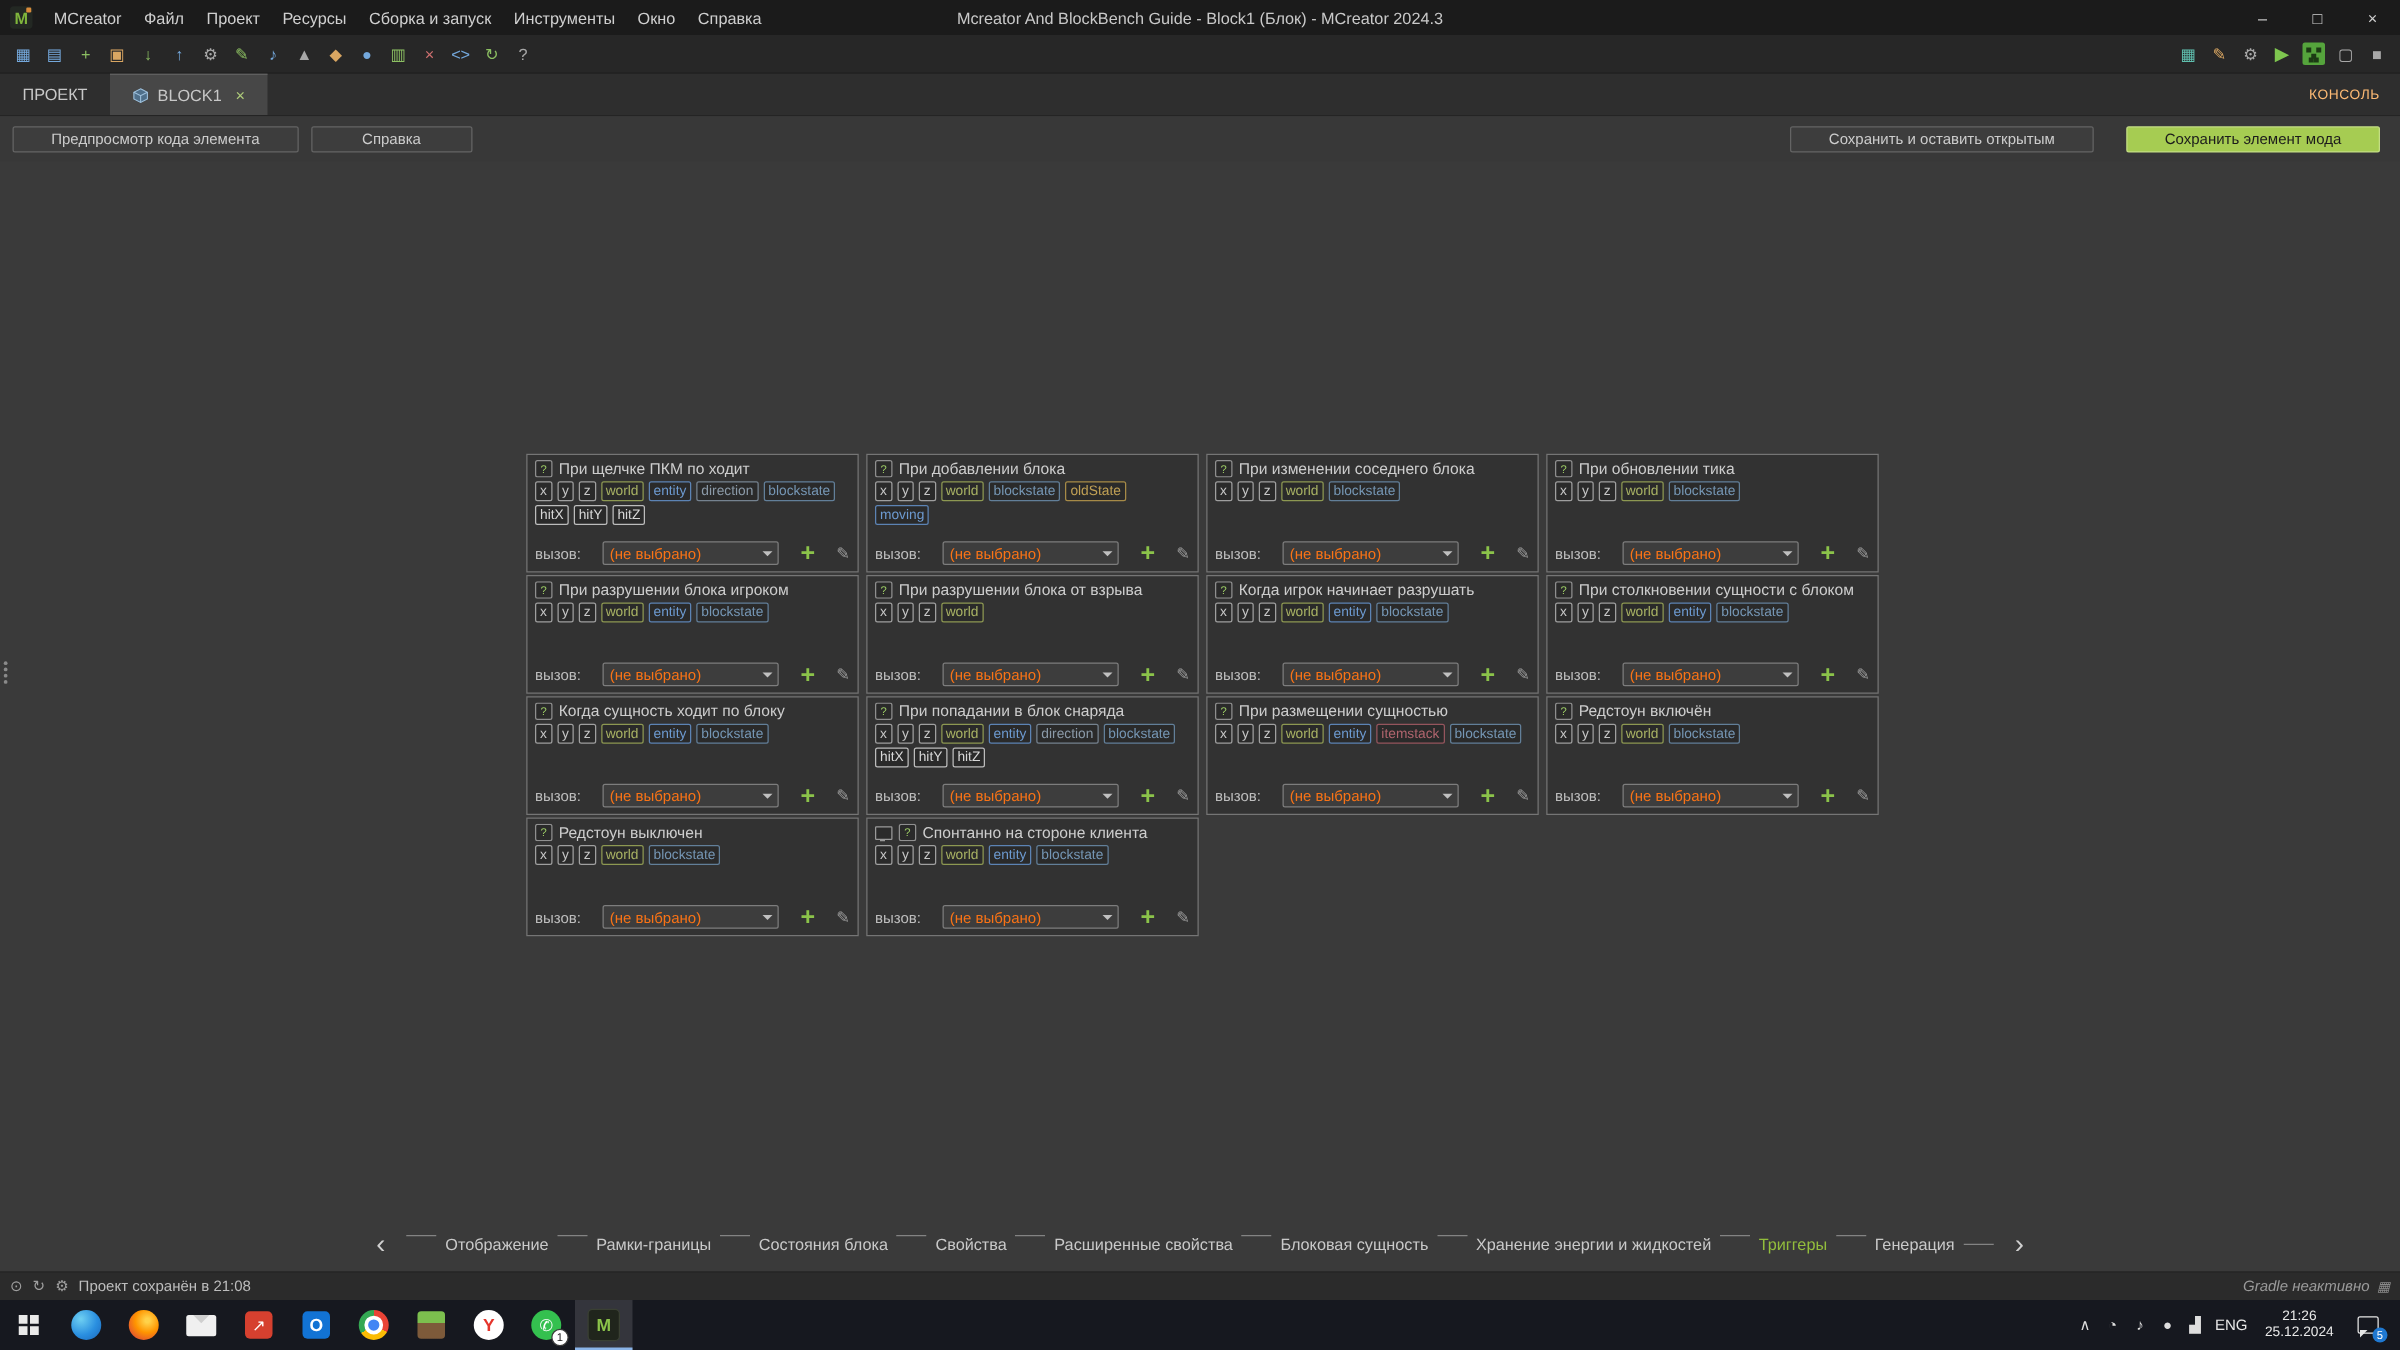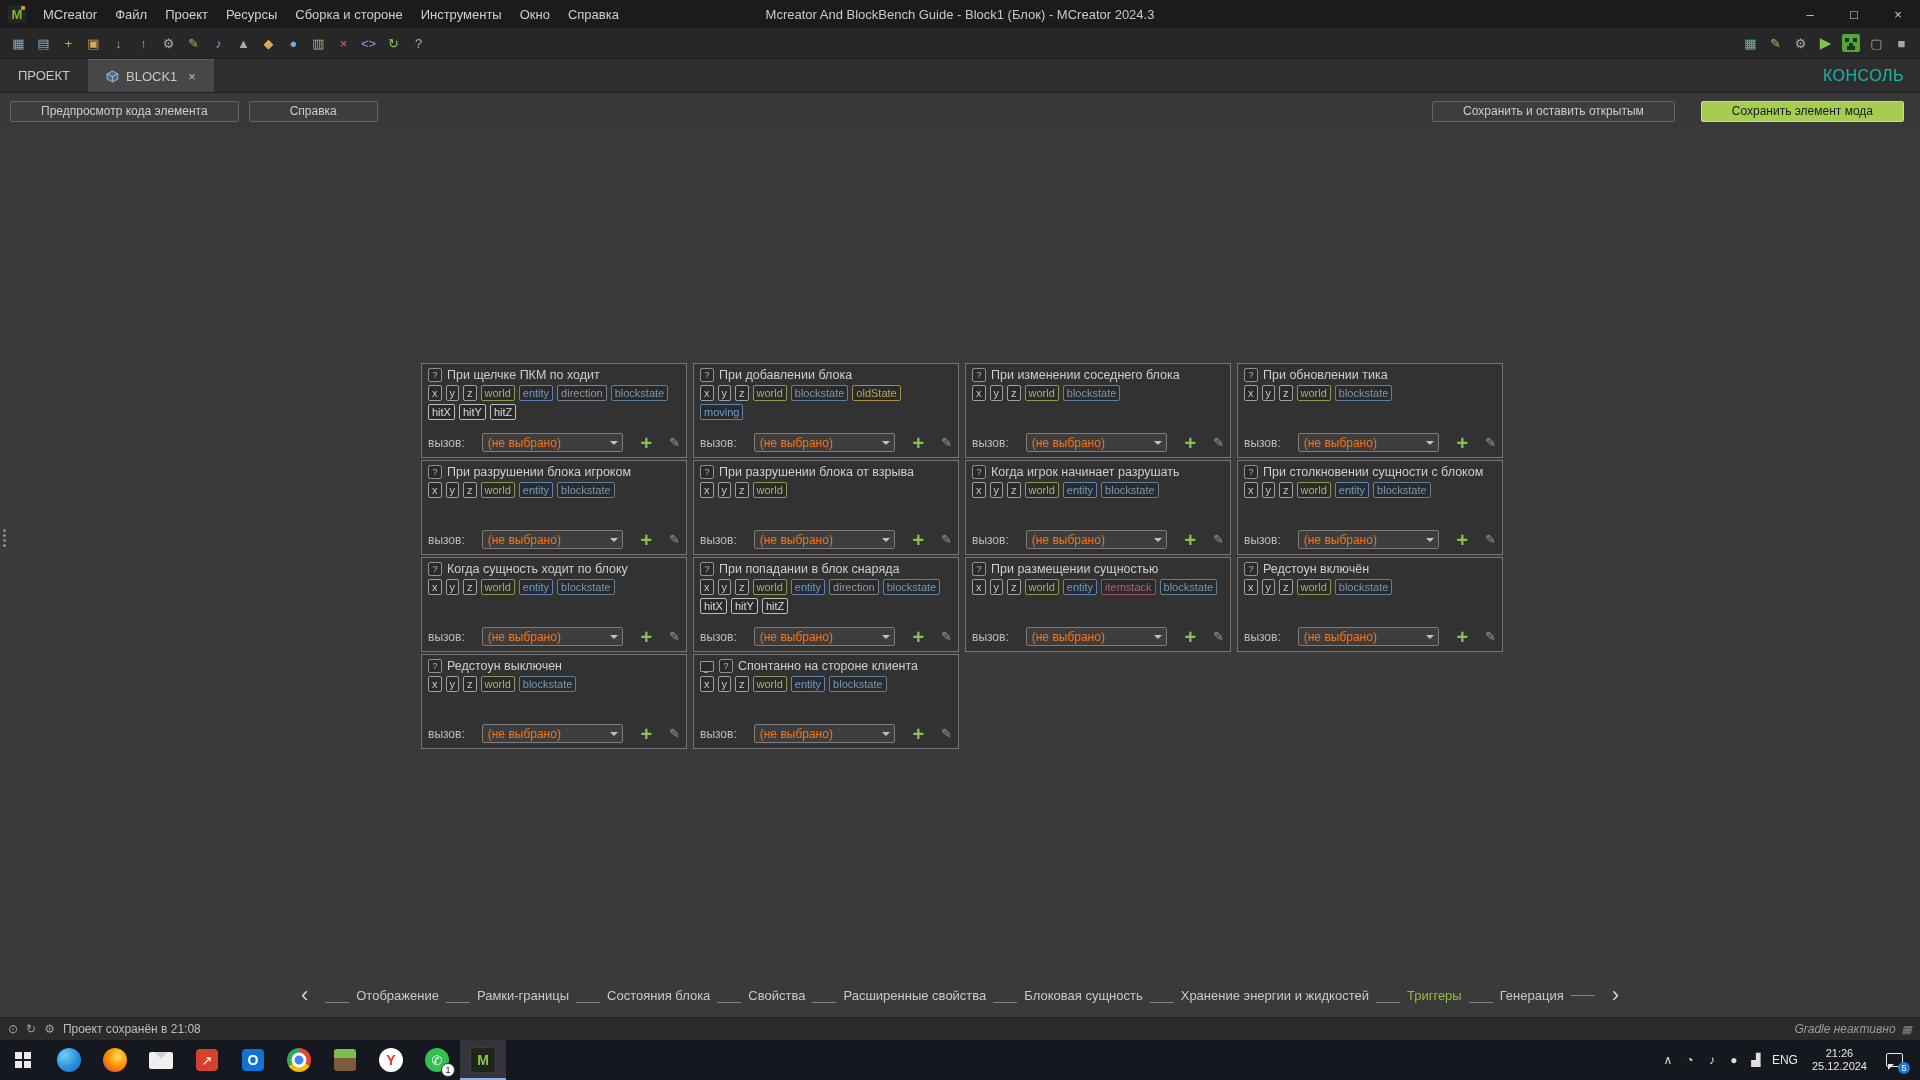--- a/index.html
+++ b/index.html
@@ -44,21 +44,21 @@
     width:4px;height:4px;background:#1c3a14;box-shadow:-2px 3px #1c3a14,2px 3px #1c3a14;}
 
   
   .tabbar{height:33px;background:#2e2e2e;display:flex;align-items:stretch;
     border-bottom:1px solid #242424;flex:0 0 auto;}
   .tab{display:flex;align-items:center;padding:0 18px;color:#c8c8c8;font-size:13px;gap:7px;}
   .tab.active{background:#474747;border-top:1px solid #5f5f5f;}
   .tab-close{color:#aecb7a;font-size:13px;margin-left:4px;}
   .cube-icon{display:flex;align-items:center;}
   .console-tab{margin-left:auto;display:flex;align-items:center;padding:0 16px;
-    color:#14b8a6;font-size:16px;letter-spacing:.5px;}
+    color:#fdba74;font-size:11px;letter-spacing:.5px;}
 
   
   .actionbar{height:36px;background:#383838;display:flex;align-items:center;
     padding:0 10px;gap:10px;flex:0 0 auto;}
   .btn{background:#3d3d3d;border:1px solid #646464;color:#cccccc;font-size:12px;
     height:21px;display:flex;align-items:center;justify-content:center;
     padding:0 30px;border-radius:2px;box-sizing:border-box;}
   .actionbar-right{margin-left:auto;display:flex;gap:26px;margin-right:6px;}
   .btn.primary{background:#a6cc52;border-color:#c4de84;color:#1c1c1c;}
 
@@ -100,21 +100,21 @@
   .select-arrow{width:16px;height:100%;display:flex;align-items:center;justify-content:center;}
   .select-arrow::after{content:"";border:4px solid transparent;border-top-color:#c0c0c0;margin-top:4px;}
   .plus{color:#8bc34a;font-size:20px;font-weight:bold;line-height:16px;}
   .pencil{color:#9a9a9a;font-size:13px;}
 
   
   .bottom-nav{position:absolute;left:0;right:0;bottom:12px;display:flex;
     align-items:center;justify-content:center;color:#c9c9c9;font-size:13px;}
   .nav-arrow{font-size:22px;line-height:20px;color:#d0d0d0;margin:0 10px;}
   .nav-items{display:flex;align-items:center;}
-  .nav-item{display:flex;align-items:flex-end;}
+  .nav-item{display:flex;align-items:flex-start;}
   .nav-dash{width:24px;height:1px;background:#838383;margin:0 7px;}
   .nav-label[data-active="true"]{color:#92bd3c;}
 
   
   .statusbar{height:22px;background:#2b2b2b;border-top:1px solid #222;display:flex;
     align-items:center;padding:0 8px;font-size:12px;color:#bdbdbd;flex:0 0 auto;}
   .status-icons{display:flex;align-items:center;gap:8px;margin-right:8px;color:#9f9f9f;font-size:12px;}
   .status-right{margin-left:auto;display:flex;align-items:center;gap:6px;color:#9a9a9a;font-style:italic;}
   .gradle-icon{color:#8a8a8a;font-size:11px;}
 
@@ -183,21 +183,21 @@
   <div class="titlebar" data-name="titlebar">
     <div class="app-logo" data-name="mcreator-logo-icon">
       <span data-name="logo-letter">M</span>
     </div>
     <div class="menus" data-name="menubar">
 
     <span class="menu-item" data-name="menu-item">MCreator</span>
         <span class="menu-item" data-name="menu-item">Файл</span>
         <span class="menu-item" data-name="menu-item">Проект</span>
         <span class="menu-item" data-name="menu-item">Ресурсы</span>
-        <span class="menu-item" data-name="menu-item">Сборка и стороне</span>
+        <span class="menu-item" data-name="menu-item">Сборка и запуск</span>
         <span class="menu-item" data-name="menu-item">Инструменты</span>
         <span class="menu-item" data-name="menu-item">Окно</span>
         <span class="menu-item" data-name="menu-item">Справка</span>
       </div>
     <div class="window-title" data-name="window-title">Mcreator And BlockBench Guide - Block1 (Блок) - MCreator 2024.3</div>
     <div class="win-controls" data-name="window-controls">
       <span class="win-btn" data-name="minimize-button">–</span>
       <span class="win-btn" data-name="maximize-button">□</span>
       <span class="win-btn" data-name="close-button">×</span>
     </div>

